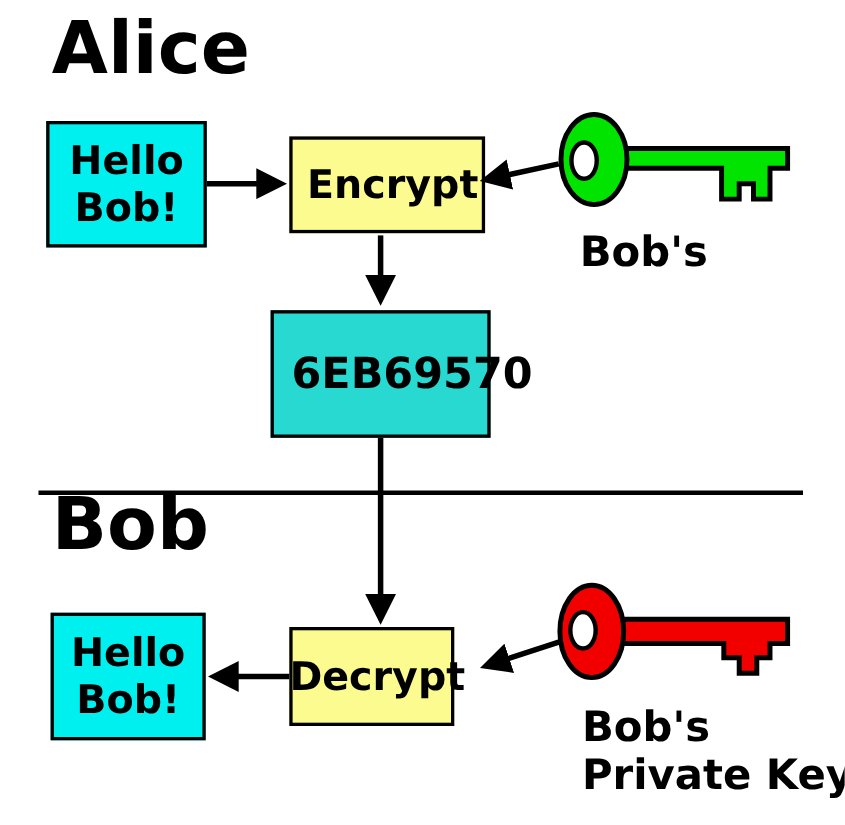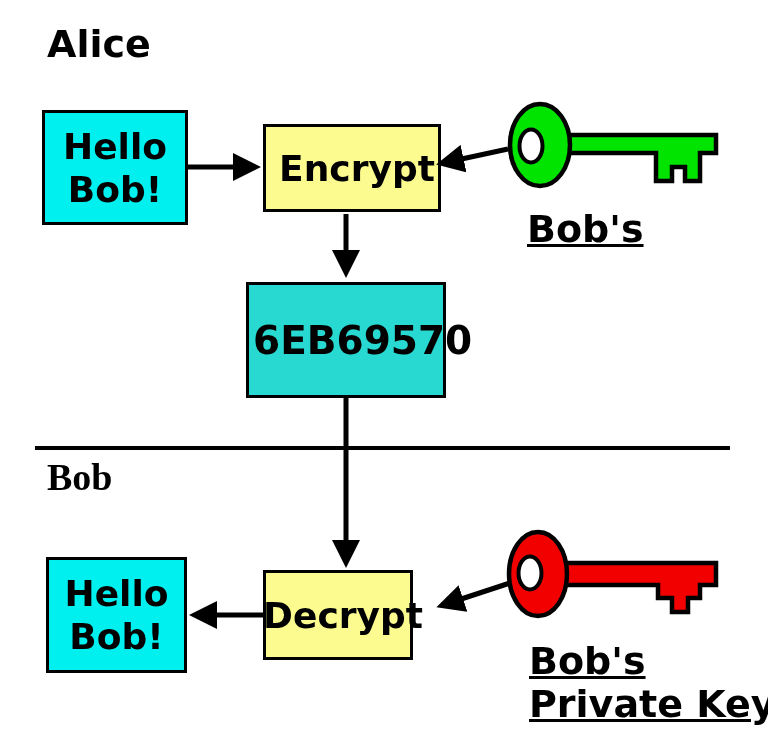--- a/index.html
+++ b/index.html
@@ -11,27 +11,27 @@
   #canvas {
     position: relative;
     width: 768px;
     height: 750px;
     background: #ffffff;
     overflow: hidden;
   }
   .heading {
     position: absolute;
     font-weight: bold;
-    font-size: 38px;
+    font-size: 66px;
     line-height: 50px;
     color: #000;
     white-space: nowrap;
   }
   #alice-heading { left: 47px; top: 19px; }
-  #bob-heading   { left: 47px; top: 452px; font-family: Liberation Serif, serif; }
+  #bob-heading   { left: 47px; top: 452px; }
 
   .node {
     position: absolute;
     box-sizing: border-box;
     border: 3px solid #000;
     display: flex;
     flex-direction: column;
     align-items: center;
     justify-content: center;
     font-weight: bold;
@@ -43,33 +43,33 @@
   #plaintext-top-box    { left: 42px;  top: 110px; width: 146px; height: 115px;
                           background: var(--c-plaintext-box); font-size: 36px; }
   #plaintext-bottom-box { left: 46px;  top: 557px; width: 141px; height: 116px;
                           background: var(--c-plaintext-box); font-size: 36px; }
   #encrypt-box          { left: 263px; top: 124px; width: 178px; height: 88px;
                           background: var(--c-process-box); font-size: 36px; text-indent: 10px; }
   #decrypt-box          { left: 263px; top: 570px; width: 150px; height: 90px;
                           background: var(--c-process-box); font-size: 36px; text-indent: 10px; }
   #ciphertext-box       { left: 246px; top: 282px; width: 200px; height: 116px;
                           background: var(--c-ciphertext-box); font-size: 39px;
-                          align-items: flex-start; padding-left: 4px; overflow: visible; }
+                          align-items: flex-start; padding-left: 16px; overflow: visible; }
 
   .key-label {
     position: absolute;
     font-weight: bold;
     font-size: 38px;
     line-height: 43px;
     color: #000;
     white-space: nowrap;
   }
   #public-key-label  { left: 527px; top: 208px; }
   #private-key-label { left: 529px; top: 640px; }
-  .key-label span { display: block; text-decoration: underline; }
+  .key-label span { display: block; }
 
   #overlay {
     position: absolute;
     left: 0; top: 0;
     width: 768px;
     height: 750px;
     pointer-events: none;
   }
 </style>
 </head>

